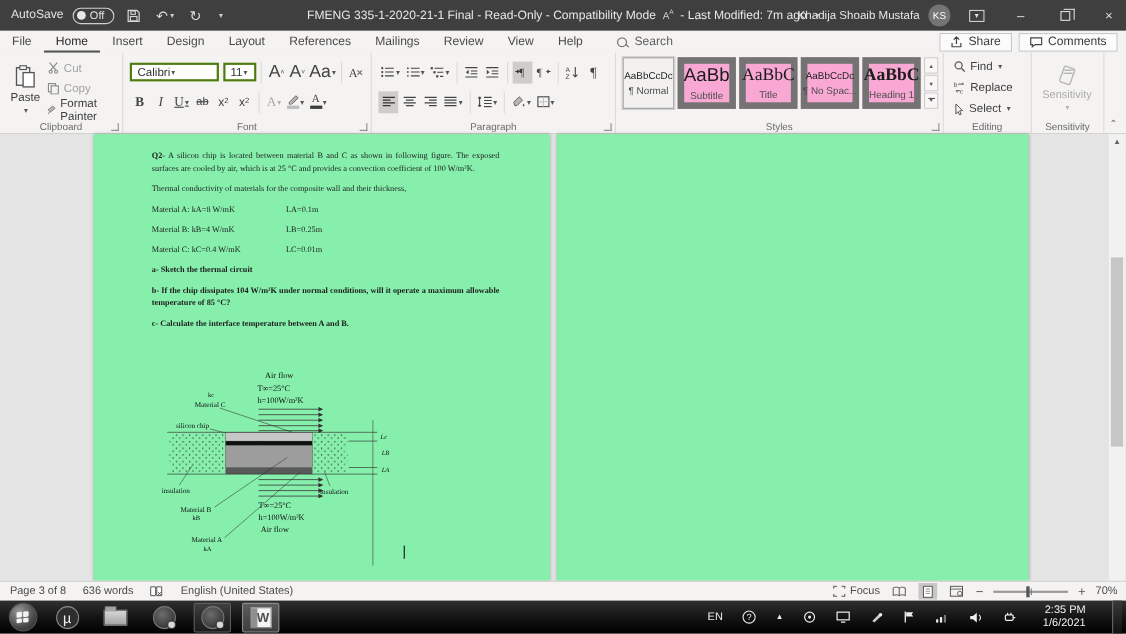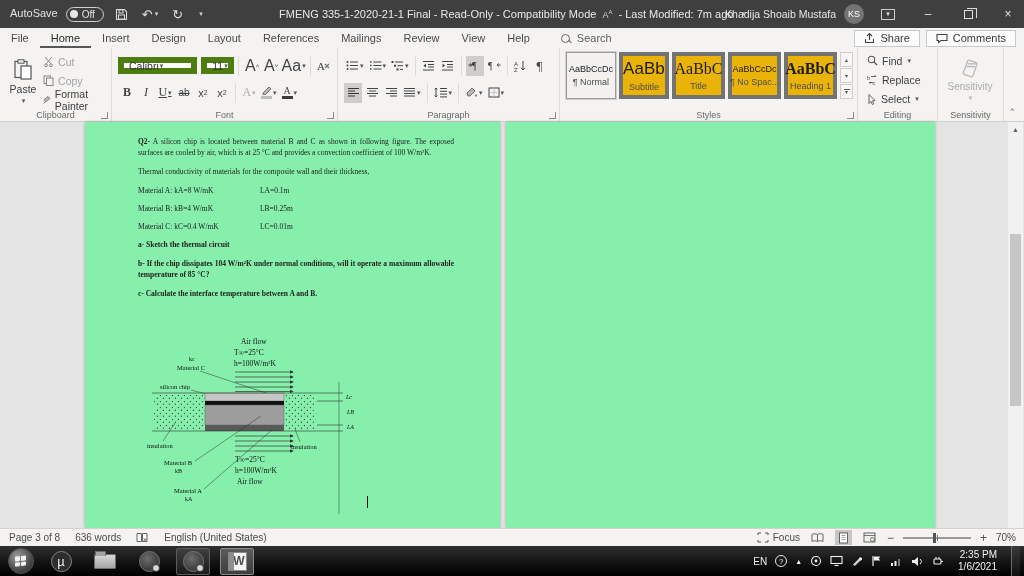--- a/index.html
+++ b/index.html
@@ -58,29 +58,29 @@
     padding:0 2px; color:#444; }
   .ibtn.hl { background:#cfcdcb; }
   .ibtn.disabled { opacity:.42; }
   .vline { width:1px; height:20px; background:#dddbd9; margin:0 3px; }
   .caret { font-size:7px; color:#555; margin-left:1px; }
   .big-btn { width:46px; display:flex; flex-direction:column; align-items:center; justify-content:center;
     gap:2px; font-size:10.5px; color:#3d3d3d; padding-top:3px; }
   .clip-body { display:flex; }
   .small-cmd { display:flex; align-items:center; gap:4px; font-size:10.5px; height:19px; color:#3d3d3d; padding:0 3px; }
   .small-cmd.disabled { color:#a3a3a3; }
-  .combo { background:#fff; border:6px solid #4d7c0f; height:17px; display:flex; align-items:center;
+  .combo { background:#fff; border:2px solid #4d7c0f; height:17px; display:flex; align-items:center;
     font-size:10.5px; color:#333; padding:0 3px 0 5px; }
   .fontname { width:88px; } .fontsize { width:33px; margin-left:3px; }
   .fmt { font-family:"Liberation Serif",serif; font-size:12px; }
   .fx-sub { font-size:11px; } .fx-sub sub,.fx-sub sup { font-size:7px; }
   .colorbar { display:inline-flex; flex-direction:column; align-items:center; line-height:1; }
   .colorbar .bar { width:11px; height:3px; margin-top:1px; }
   .styles-body { display:flex; gap:3px; }
-  .style-card { width:53px; height:47px; background:#eab308; border:4px solid #737373;
+  .style-card { width:53px; height:47px; background:#f9a8d4; border:6px solid #737373;
     display:flex; flex-direction:column; align-items:center; justify-content:center; gap:3px; }
   .style-card.selected { border:1px solid #9a9a9a; outline:1px solid #d0d0d0; background:#f2f1f0; }
   .style-prev { color:#1c1c1c; white-space:nowrap; }
   .style-name { font-size:9px; color:#4d4d4d; white-space:nowrap; }
   .styles-rail { display:flex; flex-direction:column; gap:1px; }
   .rail-btn { width:13px; height:15px; border:1px solid #d0cecd; background:#f8f7f6;
     display:flex; align-items:center; justify-content:center; font-size:6px; color:#555; }
   .rail-btn.more { flex-direction:column; line-height:3px; }
   .more-bar { width:6px; height:1px; background:#555; margin-bottom:1px; }
   .edit-col { display:flex; flex-direction:column; justify-content:center; gap:2px; height:56px; }
@@ -140,21 +140,21 @@
   .utor { width:21px; height:21px; border-radius:50%; background:#2e2e2e; border:1px solid #888;
     color:#f0f0f0; font-size:13px; display:flex; align-items:center; justify-content:center; }
   .folder-ic { width:22px; height:15px; background:linear-gradient(#e6d9a8,#b7a469); border:1px solid #6d6d6d;
     border-radius:1px; position:relative; filter:grayscale(1); }
   .folder-ic::before { content:""; position:absolute; top:-4px; left:0; width:9px; height:4px;
     background:#b7a469; border:1px solid #6d6d6d; border-bottom:none; border-radius:1px 1px 0 0; }
   .word-ic { width:19px; height:19px; background:#f4f4f4; border:1px solid #888; display:flex;
     align-items:center; justify-content:center; position:relative; }
   .word-ic::before { content:""; position:absolute; left:0; top:0; bottom:0; width:5px; background:#8f8f8f; }
   .word-w { font-weight:bold; font-size:12px; color:#4f4f4f; margin-left:4px; }
-  .tray { margin-left:auto; display:flex; align-items:center; gap:8px; color:#f0f0f0; font-size:10px; padding-right:4px; }
+  .tray { margin-left:auto; display:flex; align-items:center; gap:18px; color:#f0f0f0; font-size:10px; padding-right:4px; }
   .tray svg { display:block; }
   .help-circ { width:12px; height:12px; border:1px solid #e8e8e8; border-radius:50%; font-size:8px;
     display:flex; align-items:center; justify-content:center; }
   .clock { text-align:right; font-size:10px; line-height:12px; color:#f2f2f2; padding:0 6px; }
   .show-desktop { width:9px; height:30px; background:linear-gradient(#3a3a3a,#101010); border-left:1px solid #6a6a6a; }
 </style>
 </head>
 <body>
 
 <div class="screen">

